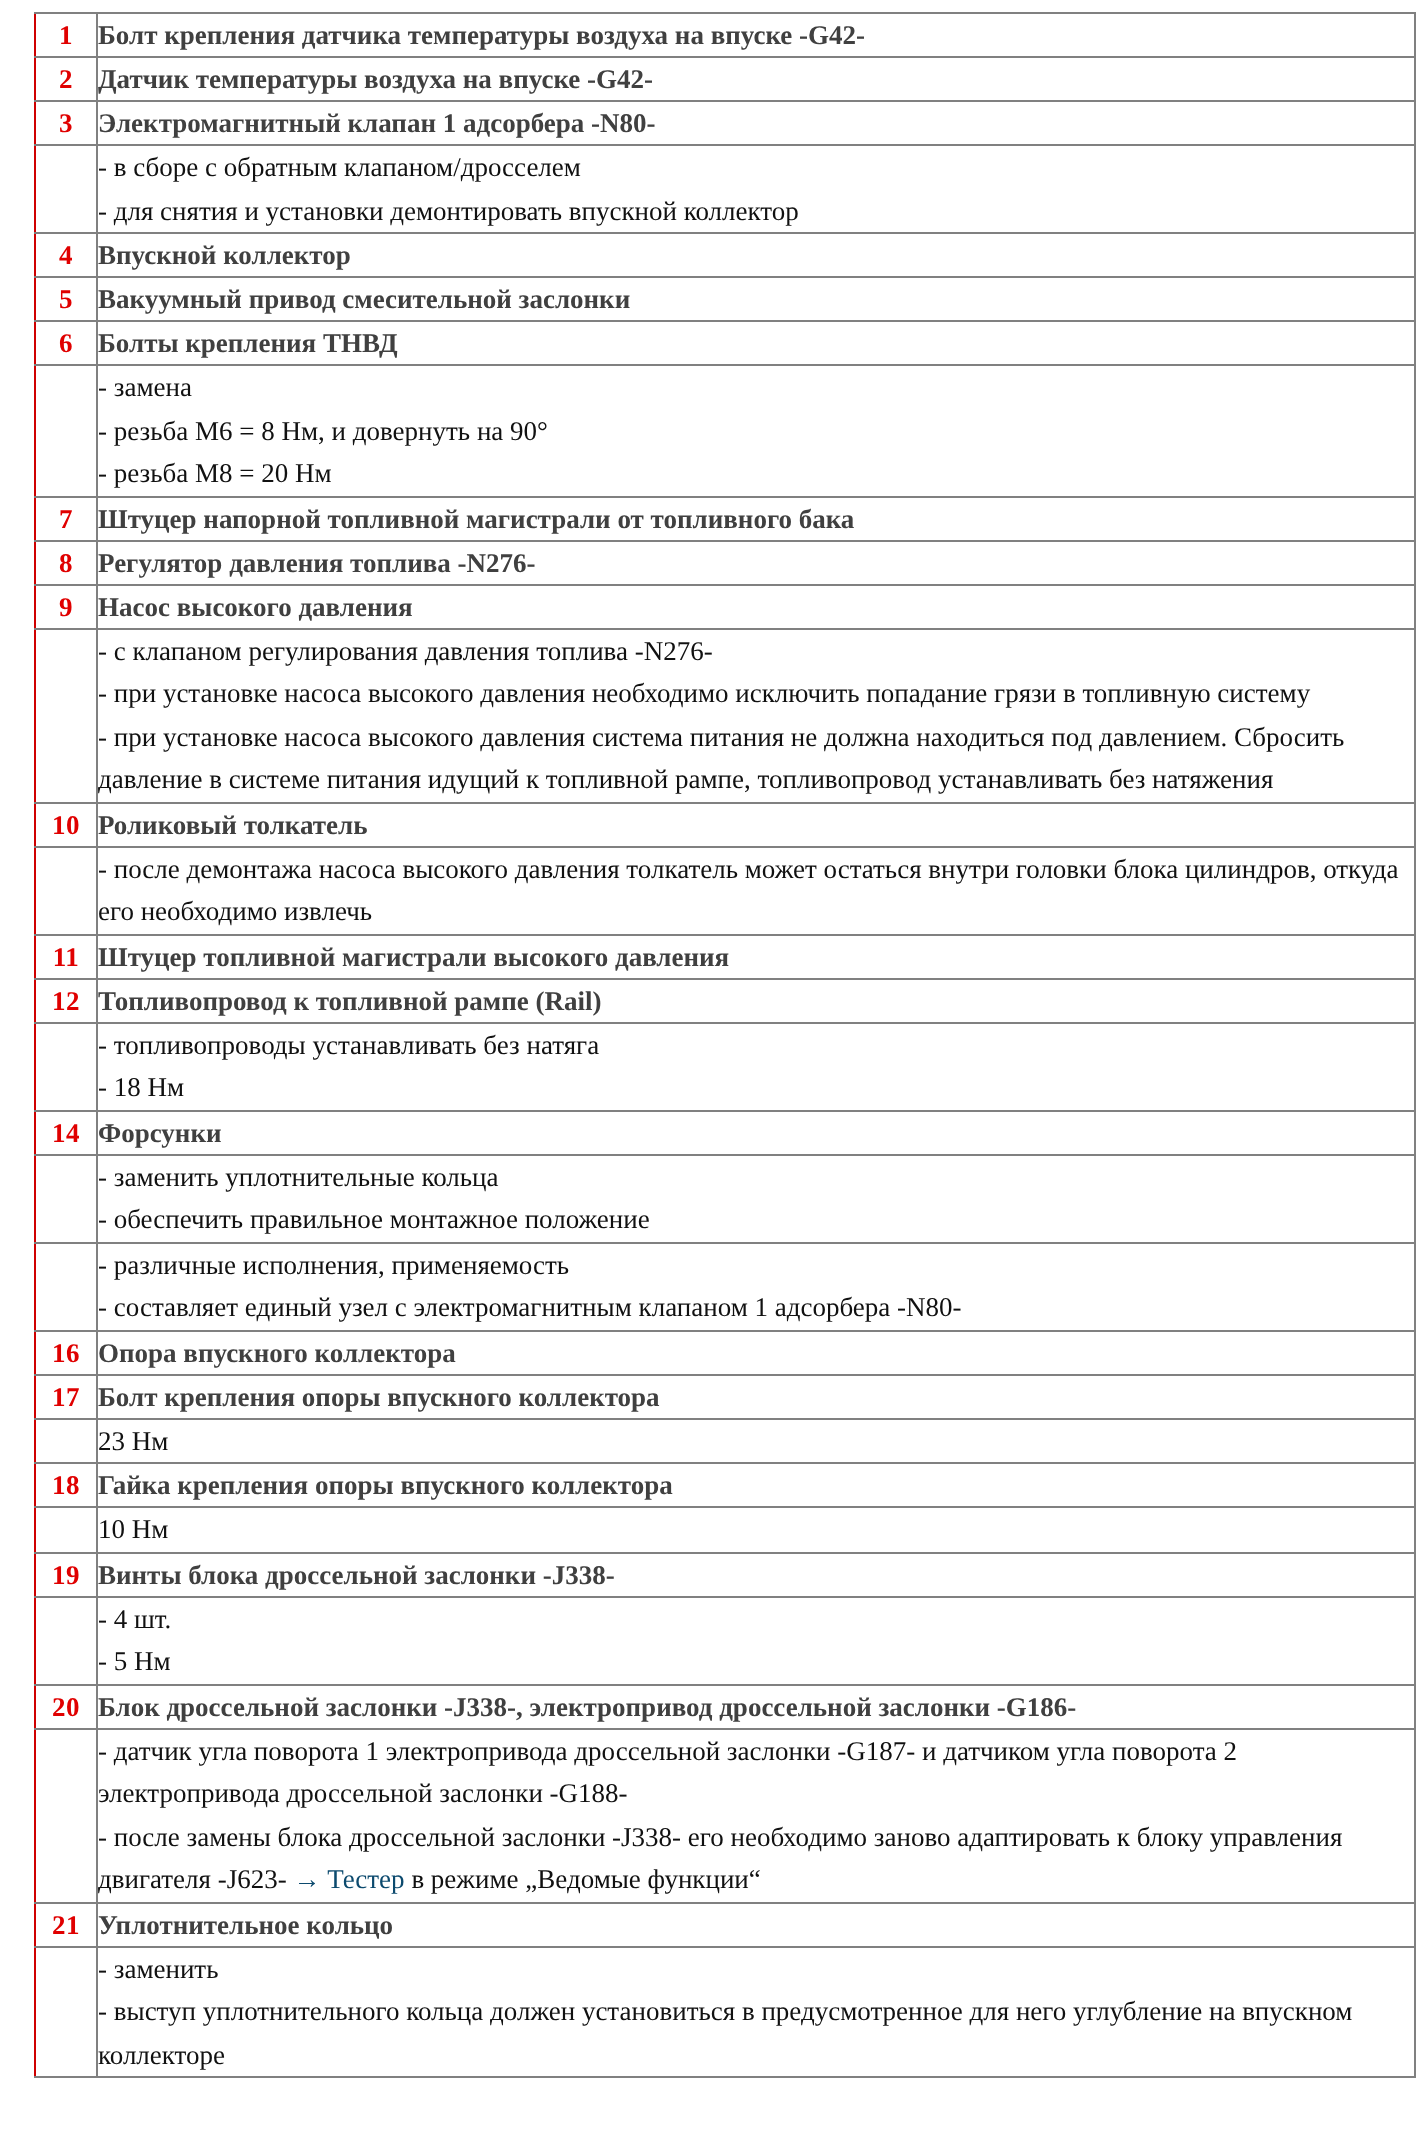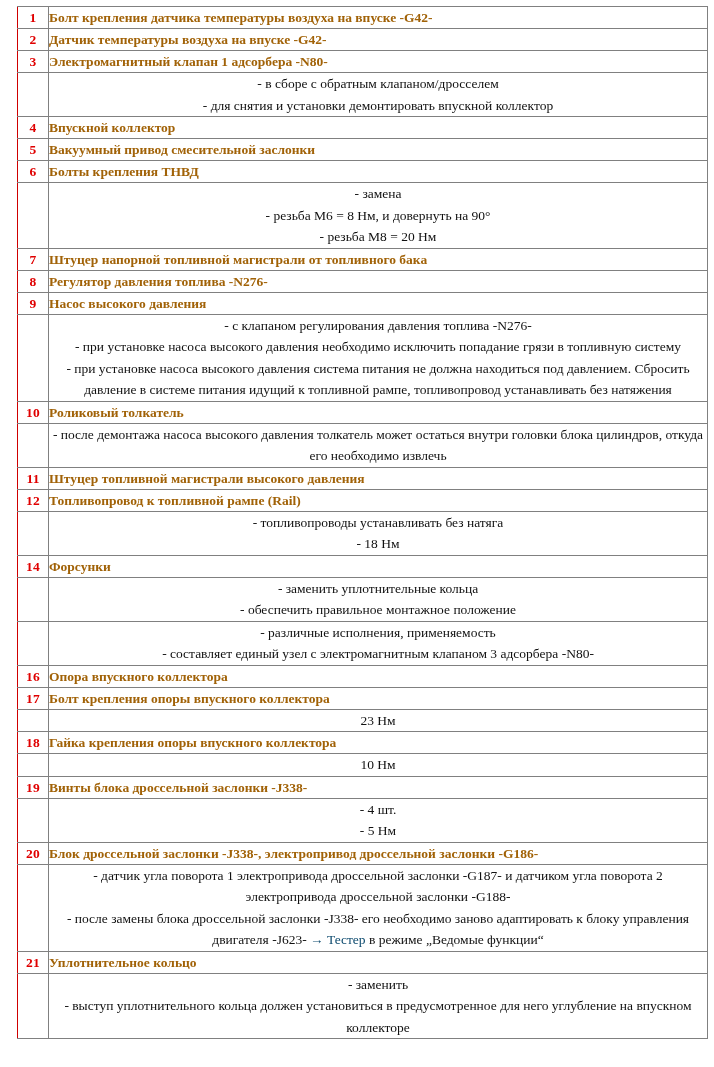--- a/index.html
+++ b/index.html
@@ -58,21 +58,21 @@
     color: #e00000;
     font-weight: bold;
     font-size: 13.5px;
     line-height: 21px;
     height: 21px;
     padding-top: 1px;
     letter-spacing: 0.2px;
   }
 
   td.title-cell {
-    color: #a16207;
+    color: #404040;
     font-weight: bold;
     font-size: 13.5px;
     line-height: 21px;
     height: 21px;
     padding: 1px 3px 1px 5px;
     white-space: nowrap;
     overflow: hidden;
   }
 
   
@@ -81,21 +81,21 @@
     font-weight: normal;
     font-size: 13.5px;
     line-height: 21.5px;
     padding: 1px 6px 2px 3px;
   }
 
   td.detail-cell .line {
     display: block;
     padding: 0;
     margin: 0;
-    text-align: center;
+    text-align: left;
   }
 
   a.tester-link,
   span.tester-link {
     color: #0c4a6e;
     text-decoration: none;
     white-space: nowrap;
   }
 
   
@@ -204,21 +204,21 @@
           <td class="num-cell-blank">&nbsp;</td>
           <td class="detail-cell">
             <span class="line">- заменить уплотнительные кольца</span>
             <span class="line">- обеспечить правильное монтажное положение</span>
           </td>
         </tr>
         <tr>
           <td class="num-cell-blank">&nbsp;</td>
           <td class="detail-cell">
             <span class="line">- различные исполнения, применяемость</span>
-            <span class="line">- составляет единый узел с электромагнитным клапаном 3 адсорбера -N80-</span>
+            <span class="line">- составляет единый узел с электромагнитным клапаном 1 адсорбера -N80-</span>
           </td>
         </tr>
         <tr>
           <td class="num-cell">16</td>
           <td class="title-cell">Опора впускного коллектора</td>
         </tr>
         <tr>
           <td class="num-cell">17</td>
           <td class="title-cell">Болт крепления опоры впускного коллектора</td>
         </tr>

